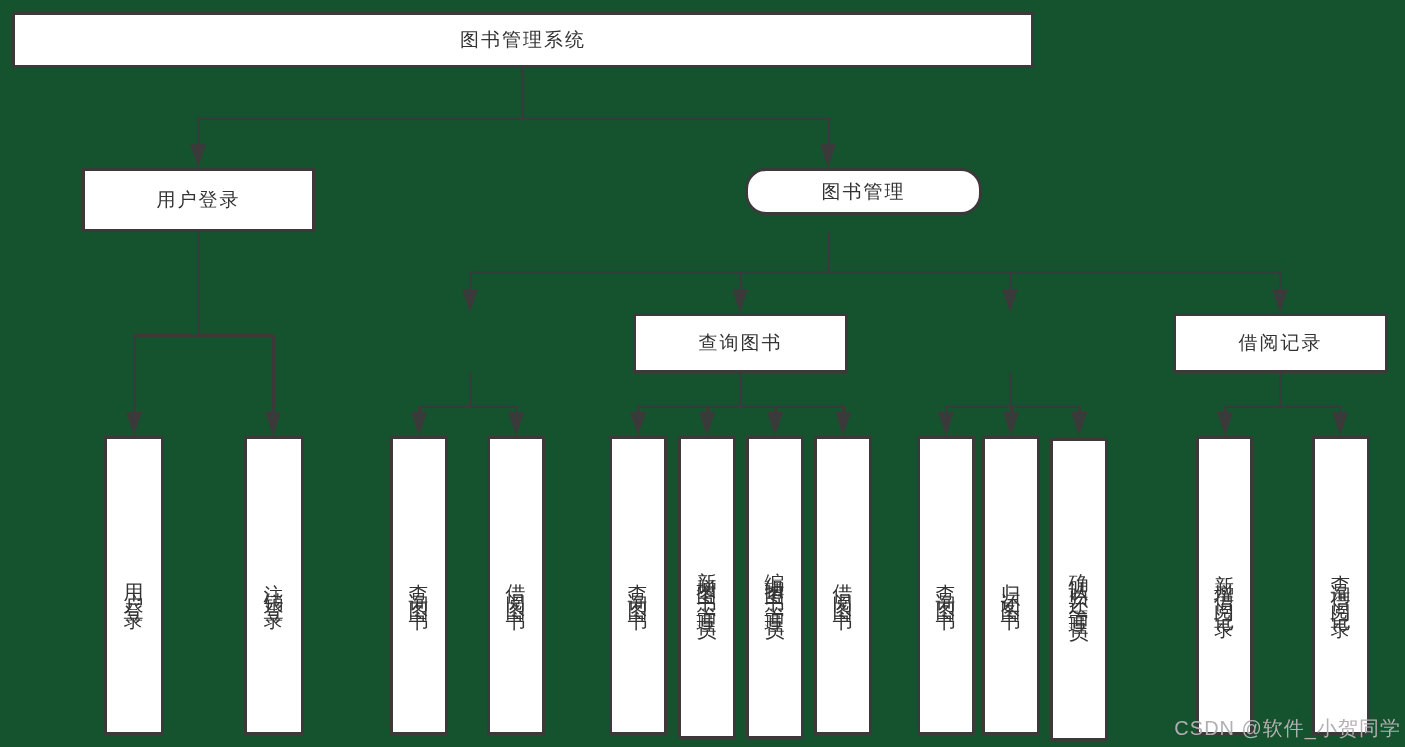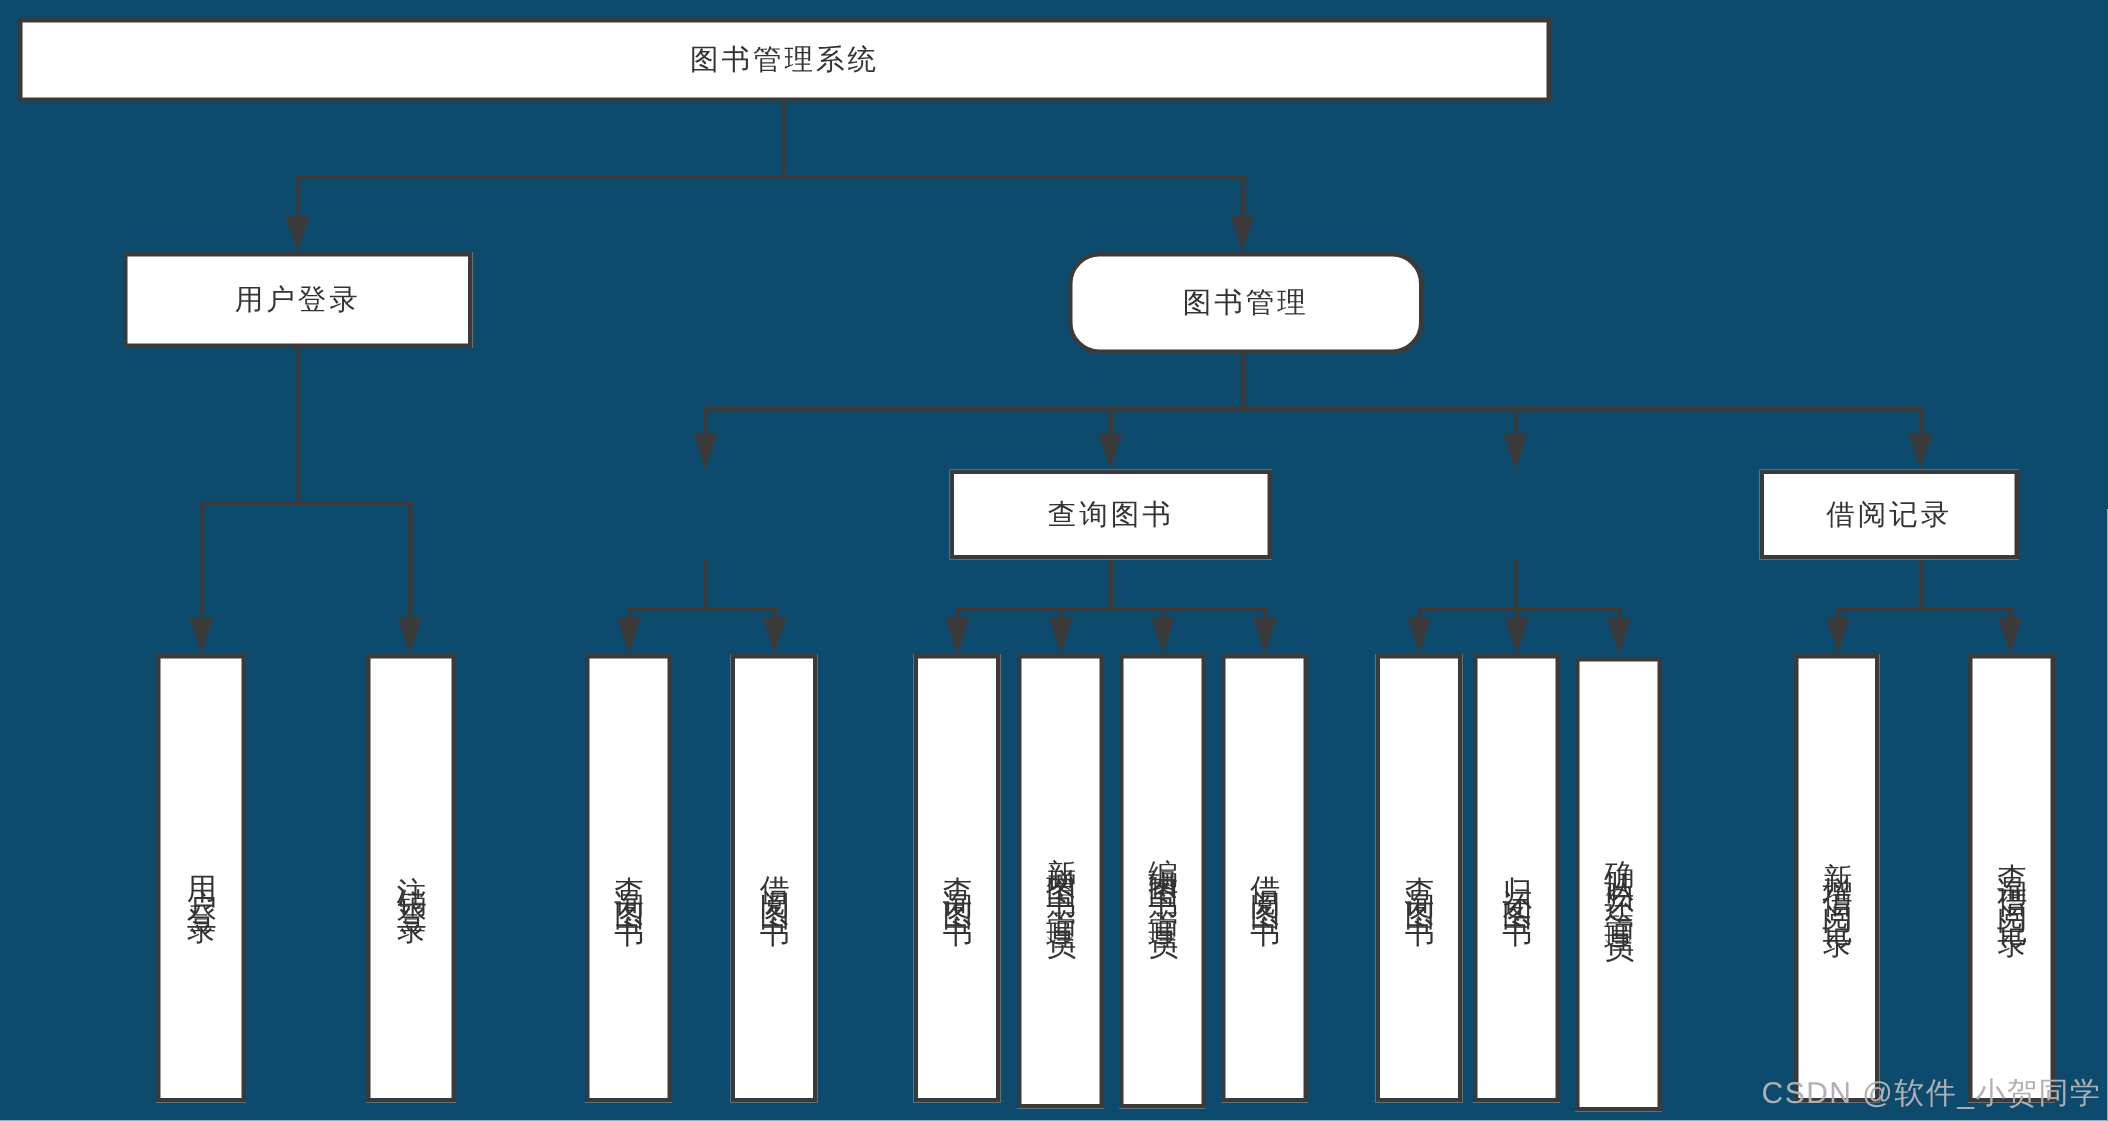--- a/index.html
+++ b/index.html
@@ -1,17 +1,17 @@
 <!DOCTYPE html>
 <html><head>
 <meta charset="utf-8">
 <style>
   html,body{margin:0;padding:0;background:#ffffff;}
   .canvas{
-    position:relative;width:1405px;height:747px;background:#0c4a6e;overflow:hidden;
+    position:relative;width:1405px;height:747px;background:#14532d;overflow:hidden;
     font-family:"Liberation Sans","DejaVu Sans",sans-serif;color:#333333;
   }
   .box{
     position:absolute;box-sizing:border-box;background:#ffffff;
     border:3px solid #3a3a3a;display:flex;align-items:center;justify-content:center;
     font-size:19px;letter-spacing:2px;color:#333333;text-align:center;z-index:2;
   }
   .vbox{
     position:absolute;box-sizing:border-box;background:#ffffff;
     border:3px solid #3a3a3a;display:flex;align-items:center;justify-content:center;
@@ -39,42 +39,42 @@
   <div class="box" style="left:12px;top:12px;width:1022px;height:56px;">图书管理系统</div>
 
   <div class="vl" style="left:521px;top:68px;height:50px;"></div>
   <div class="hl" style="left:197px;top:117px;width:634px;"></div>
   <div class="vl" style="left:197px;top:117px;height:30px;"></div>
   <div class="ar" style="left:190px;top:144px;"></div>
   <div class="vl" style="left:827px;top:117px;height:30px;"></div>
   <div class="ar" style="left:820px;top:144px;"></div>
 
   <div class="box" style="left:82px;top:168px;width:233px;height:64px;">用户登录</div>
-  <div class="box" style="left:712px;top:168px;width:237px;height:68px;border-radius:21px;">图书管理</div>
+  <div class="box" style="left:745px;top:168px;width:237px;height:47px;border-radius:21px;">图书管理</div>
 
   <div class="vl" style="left:197px;top:232px;height:103px;"></div>
   <div class="hl" style="left:133px;top:334px;width:141px;"></div>
   <div class="vl" style="left:133px;top:334px;height:80px;"></div>
   <div class="ar" style="left:126px;top:412px;"></div>
   <div class="vl" style="left:272px;top:334px;height:80px;"></div>
   <div class="ar" style="left:265px;top:412px;"></div>
 
   <div class="vl" style="left:827px;top:232px;height:41px;"></div>
   <div class="hl" style="left:469px;top:271px;width:813px;"></div>
   <div class="vl" style="left:469px;top:271px;height:20px;"></div>
   <div class="ar" style="left:462px;top:289px;"></div>
   <div class="vl" style="left:739px;top:271px;height:20px;"></div>
   <div class="ar" style="left:732px;top:289px;"></div>
   <div class="vl" style="left:1009px;top:271px;height:20px;"></div>
   <div class="ar" style="left:1002px;top:289px;"></div>
   <div class="vl" style="left:1279px;top:271px;height:20px;"></div>
   <div class="ar" style="left:1272px;top:289px;"></div>
 
   <div class="box" style="left:633px;top:313px;width:215px;height:60px;">查询图书</div>
-  <div class="box" style="left:1173px;top:313px;width:173px;height:60px;">借阅记录</div>
+  <div class="box" style="left:1173px;top:313px;width:215px;height:60px;">借阅记录</div>
 
   <div class="vl" style="left:469px;top:373px;height:35px;"></div>
   <div class="hl" style="left:418px;top:405px;width:100px;"></div>
   <div class="vl" style="left:418px;top:405px;height:10px;"></div>
   <div class="ar" style="left:411px;top:412px;"></div>
   <div class="vl" style="left:515px;top:405px;height:10px;"></div>
   <div class="ar" style="left:508px;top:412px;"></div>
 
   <div class="vl" style="left:739px;top:373px;height:35px;"></div>
   <div class="hl" style="left:637px;top:405px;width:207px;"></div>

